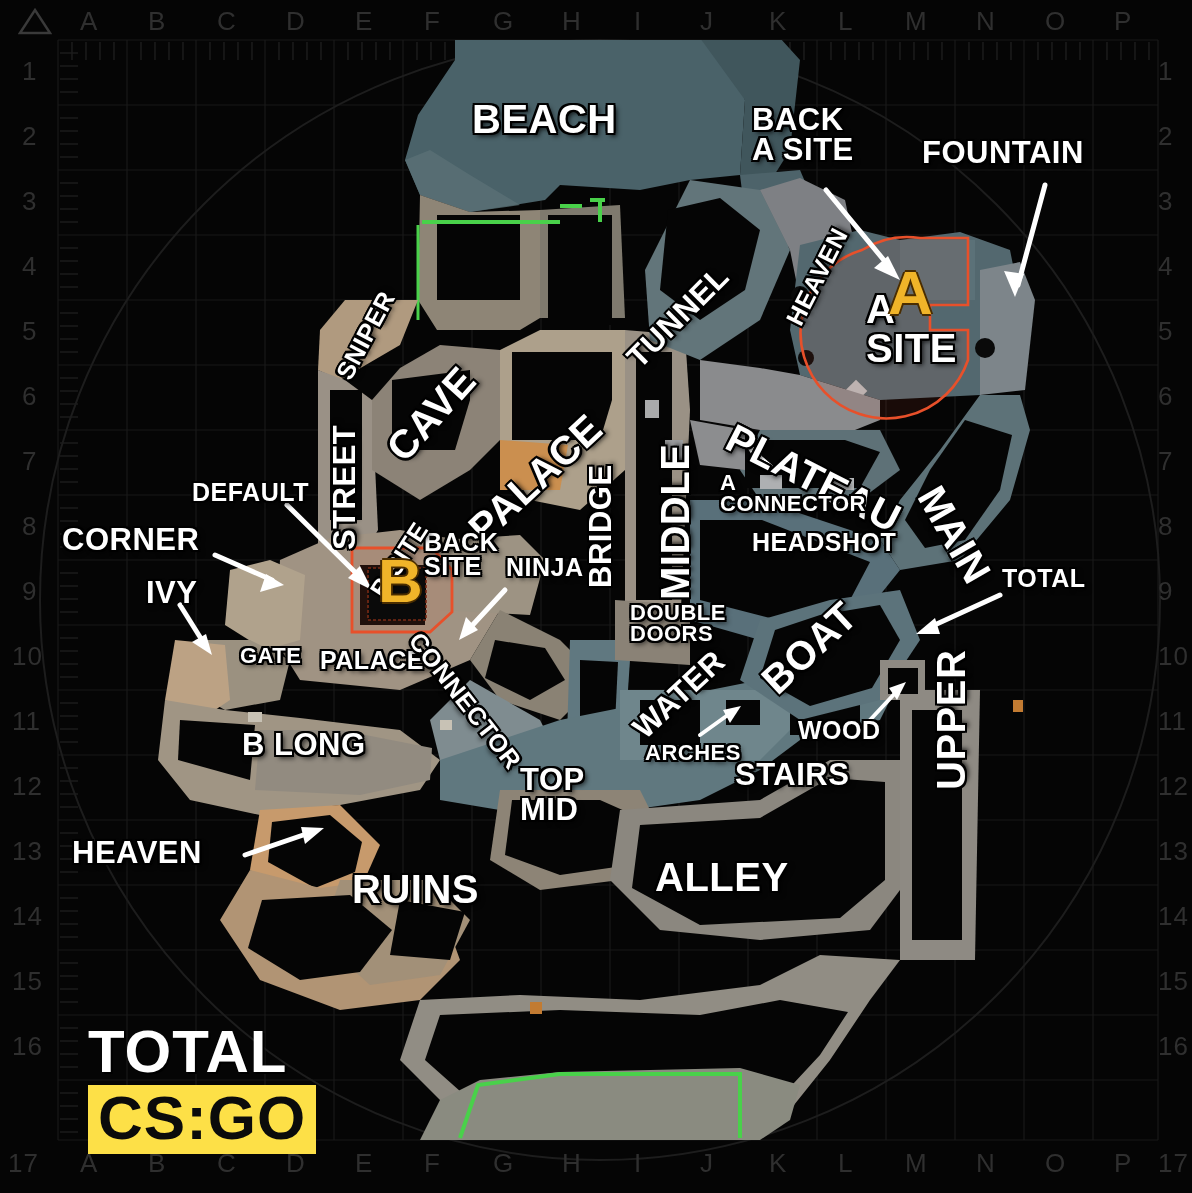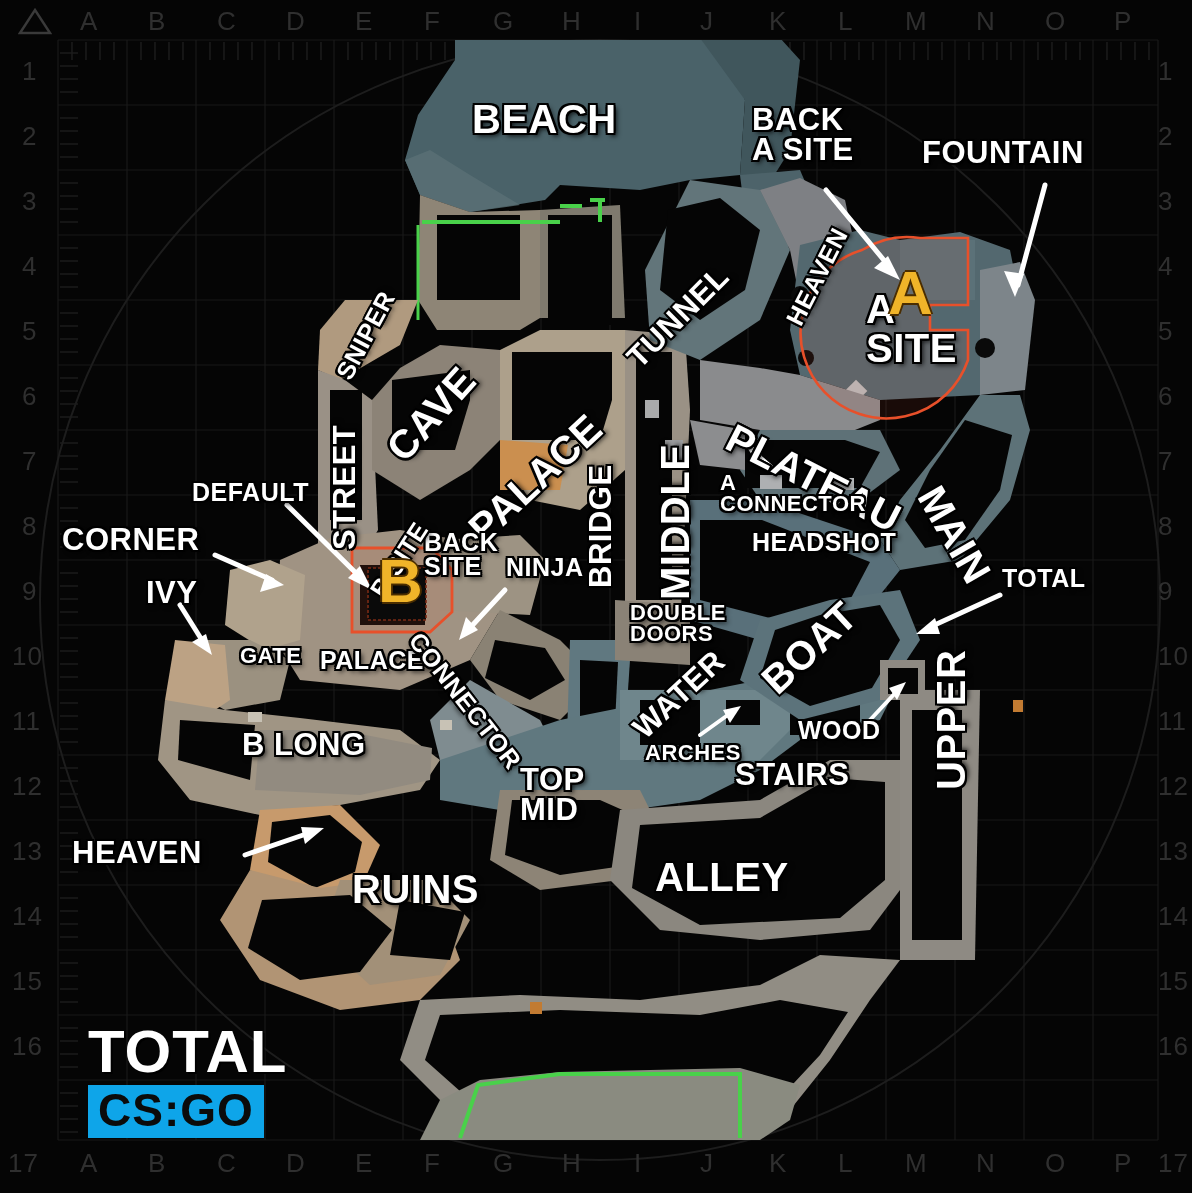--- a/index.html
+++ b/index.html
@@ -42,21 +42,21 @@
   .siteletter{position:absolute;color:#f0b429;font-weight:700;font-size:62px;
      font-family:"Liberation Sans",sans-serif;
      text-shadow:2px 0 0 #4a2d00,-2px 0 0 #4a2d00,0 2px 0 #4a2d00,0 -2px 0 #4a2d00;
      user-select:none;line-height:1;}
 
   
   #logo{position:absolute;left:88px;top:1022px;}
   #logo .lg1{color:#fff;font-weight:700;font-size:60px;letter-spacing:1px;
      font-family:"Liberation Sans",sans-serif;line-height:1;
      text-shadow:2px 2px 0 #000;}
-  #logo .lg2{background:#0ea5e9;color:#0b0b0b;font-weight:700;font-size:46px;
+  #logo .lg2{background:#fde047;color:#0b0b0b;font-weight:700;font-size:62px;
      letter-spacing:1px;padding:2px 10px 5px 10px;display:inline-block;
      margin-top:3px;font-family:"Liberation Sans",sans-serif;line-height:1;}
 </style>
 </head>
 <body>
 
 <div id="stage">
 
   <svg id="mapsvg" viewBox="0 0 1192 1193">
     <defs>

